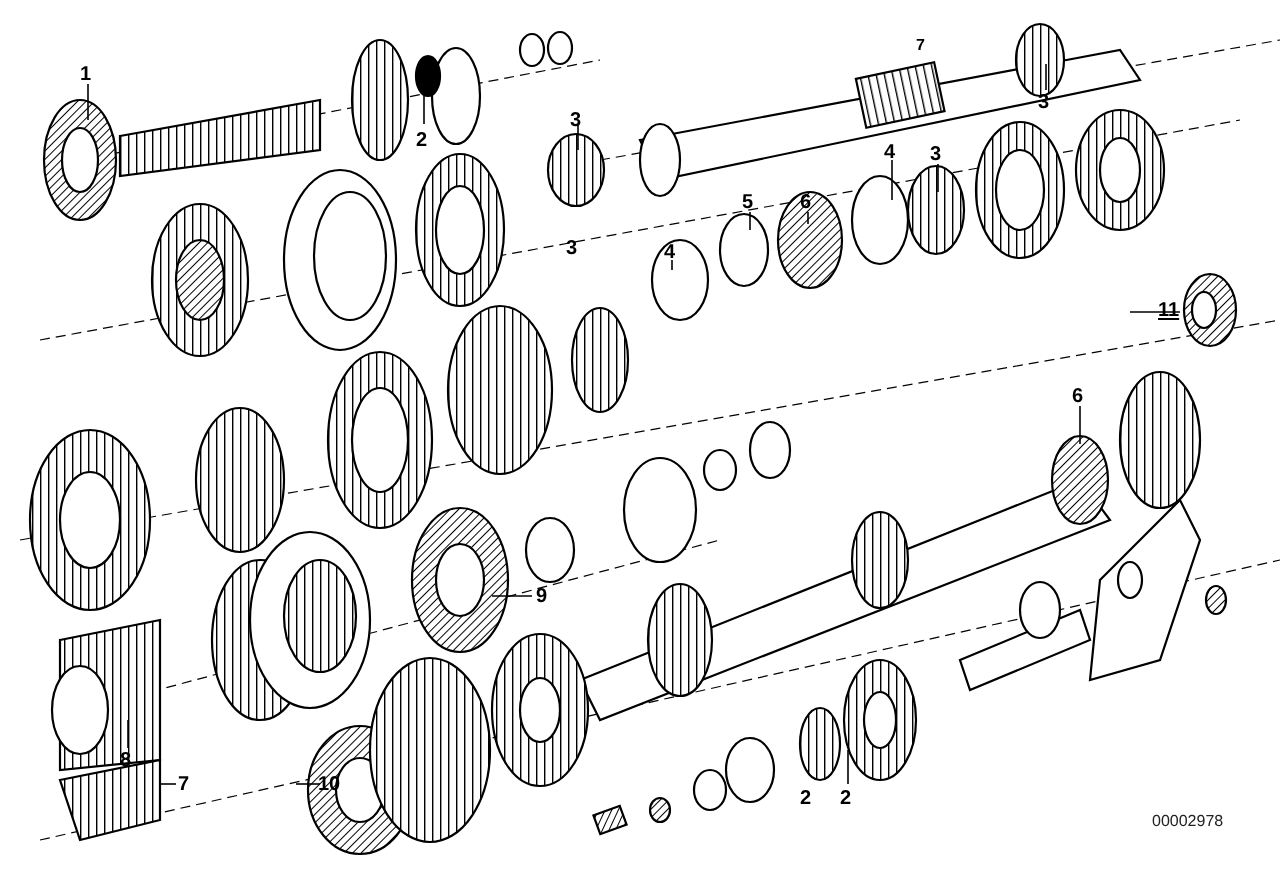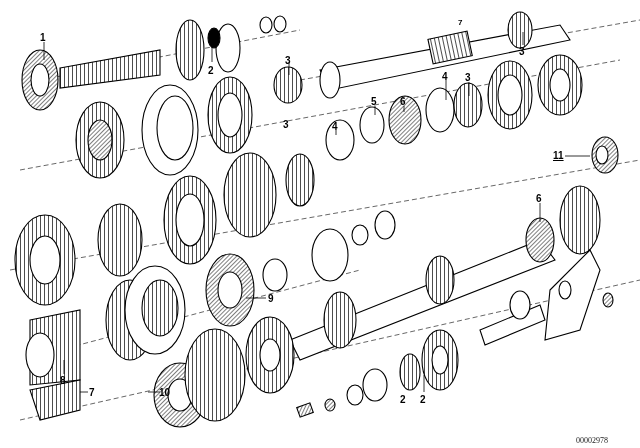--- a/index.html
+++ b/index.html
@@ -1,19 +1,19 @@
 <!DOCTYPE html>
 <html><head>
 <meta charset="utf-8">
 <style>
   html,body{margin:0;padding:0;background:#ffffff;}
   body{width:640px;height:448px;position:relative;overflow:hidden;font-family:"Liberation Sans",sans-serif;}
   #diagram{position:absolute;left:0;top:0;width:640px;height:448px;}
   .callout{position:absolute;font-family:"Liberation Sans",sans-serif;font-weight:bold;font-size:10px;color:#000;line-height:10px;}
-  .catalog-id{position:absolute;left:576px;top:436px;font-family:Liberation Serif, serif;font-size:8px;color:#222;letter-spacing:0px;}
+  .catalog-id{position:absolute;left:576px;top:406px;font-family:Liberation Sans, sans-serif;font-size:8px;color:#222;letter-spacing:0px;}
 </style>
 </head>
 <body>
 
 <svg id="diagram" viewBox="0 0 640 448" xmlns="http://www.w3.org/2000/svg">
   <defs>
     <pattern id="teeth" width="4" height="4" patternUnits="userSpaceOnUse">
       <rect width="4" height="4" fill="#fff"></rect>
       <line x1="0" y1="0" x2="0" y2="4" stroke="#000" stroke-width="1.4"></line>
     </pattern>
@@ -163,21 +163,21 @@
 <div class="callout" style="left:208px;top:66px;">2</div>
 <div class="callout" style="left:285px;top:56px;">3</div>
 <div class="callout" style="left:283px;top:120px;">3</div>
 <div class="callout" style="left:458px;top:18px;font-size:8px;">7</div>
 <div class="callout" style="left:519px;top:47px;">3</div>
 <div class="callout" style="left:442px;top:72px;">4</div>
 <div class="callout" style="left:465px;top:73px;">3</div>
 <div class="callout" style="left:371px;top:97px;">5</div>
 <div class="callout" style="left:400px;top:97px;">6</div>
 <div class="callout" style="left:332px;top:122px;">4</div>
-<div class="callout" style="left:553px;top:151px;text-decoration:underline;">11</div>
+<div class="callout" style="left:579px;top:151px;text-decoration:underline;">11</div>
 <div class="callout" style="left:536px;top:194px;">6</div>
 <div class="callout" style="left:268px;top:294px;">9</div>
 <div class="callout" style="left:60px;top:376px;">8</div>
 <div class="callout" style="left:89px;top:388px;">7</div>
 <div class="callout" style="left:135px;top:388px;margin-left:24px;">10</div>
 <div class="callout" style="left:400px;top:395px;">2</div>
 <div class="callout" style="left:420px;top:395px;">2</div>
 
 <div class="catalog-id">00002978</div>
 

